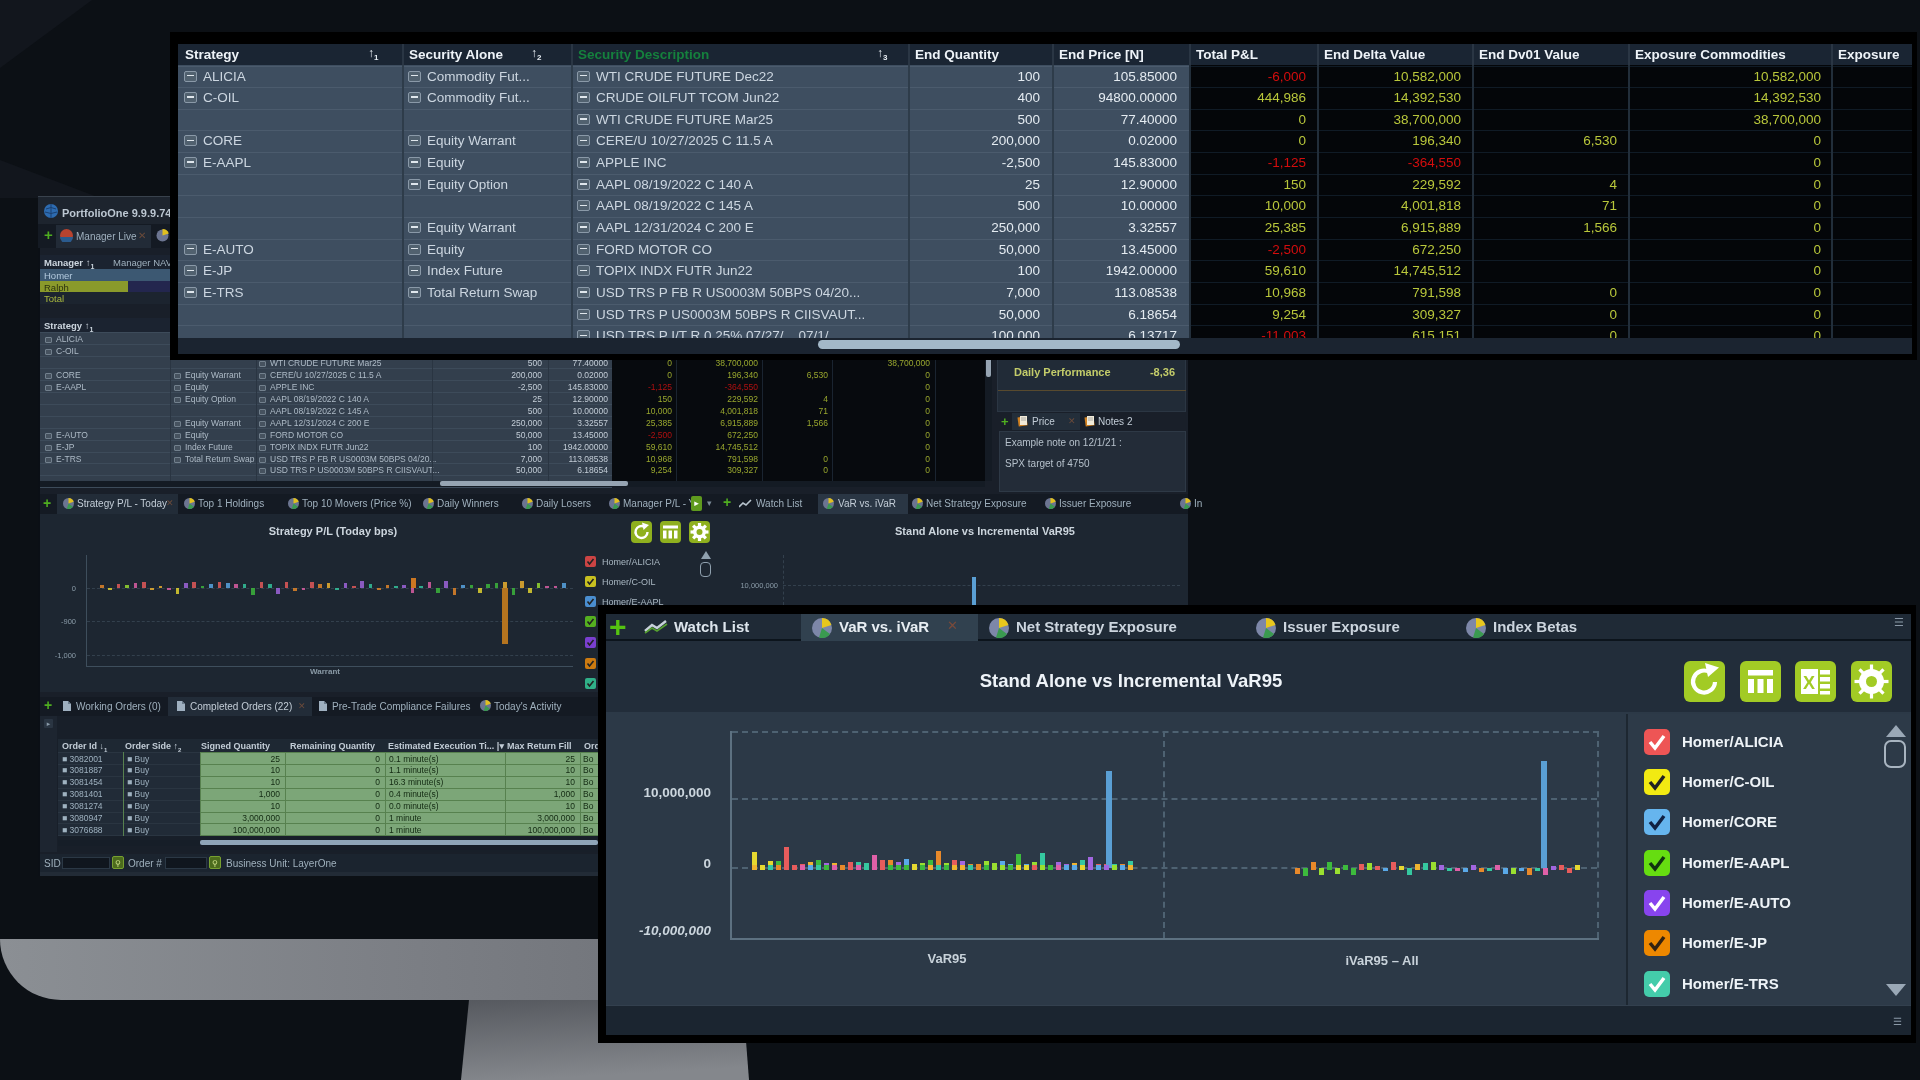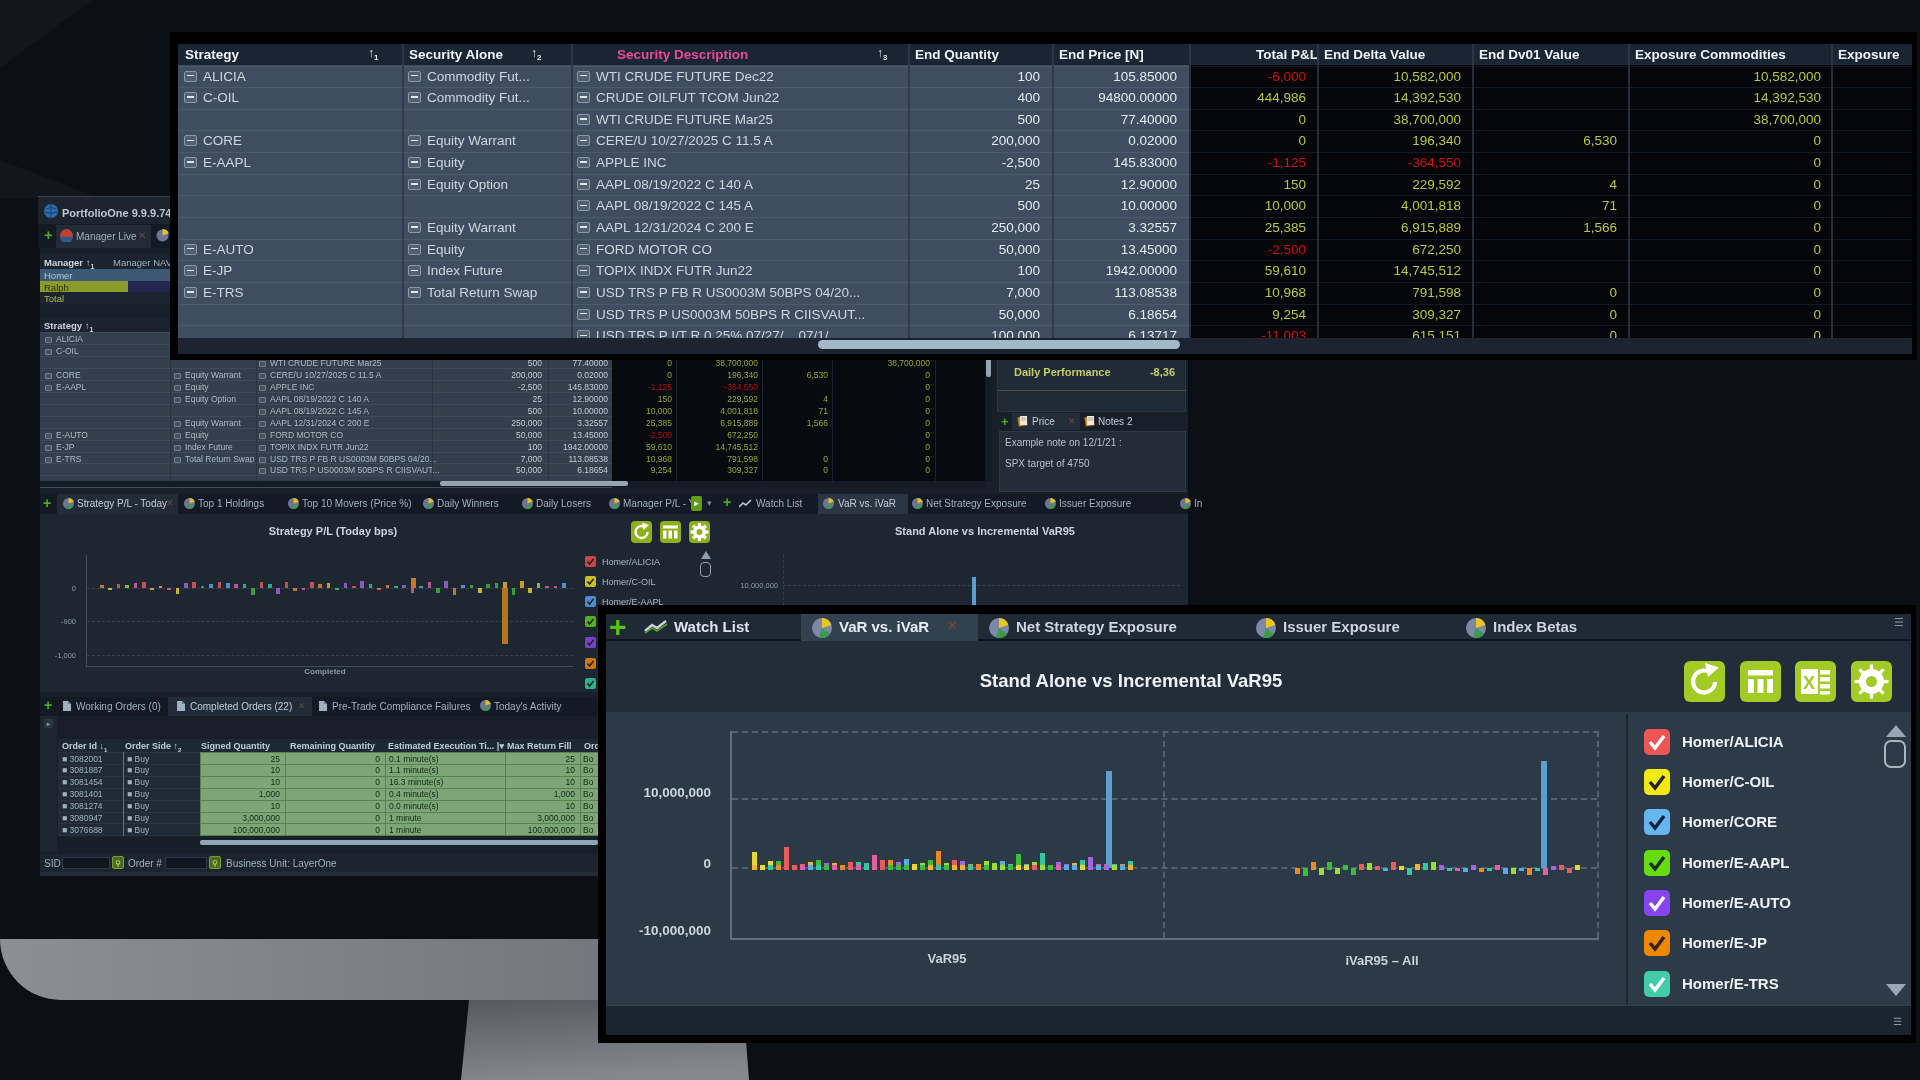--- a/index.html
+++ b/index.html
@@ -386,21 +386,21 @@
 <div style="position:absolute;left:503.1999999999994px;top:582px;width:3.5px;height:6px;background:#f0b430;opacity:.82;"></div>
 <div style="position:absolute;left:511.5999999999994px;top:588px;width:3.5px;height:7px;background:#3dbb3d;opacity:.82;"></div>
 <div style="position:absolute;left:519.9999999999994px;top:581px;width:3.5px;height:7px;background:#f0b430;opacity:.82;"></div>
 <div style="position:absolute;left:528.3999999999994px;top:588px;width:3.5px;height:5px;background:#e6d830;opacity:.82;"></div>
 <div style="position:absolute;left:536.7999999999994px;top:583px;width:3.5px;height:5px;background:#9adf30;opacity:.82;"></div>
 <div style="position:absolute;left:545.1999999999994px;top:586px;width:3.5px;height:2px;background:#e060a8;opacity:.82;"></div>
 <div style="position:absolute;left:553.5999999999993px;top:586px;width:3.5px;height:2px;background:#e060a8;opacity:.82;"></div>
 <div style="position:absolute;left:561.9999999999993px;top:583px;width:3.5px;height:5px;background:#5aa9e8;opacity:.82;"></div>
 <div style="position:absolute;left:411px;top:578px;width:5px;height:10px;background:#cc7722;"></div>
 <div style="position:absolute;left:502px;top:588px;width:6px;height:56px;background:#b5741f;"></div>
-<div style="position:absolute;left:285px;top:667px;width:80px;text-align:center;font-size:8px;font-weight:bold;color:#8a9aa6;">Completed</div>
+<div style="position:absolute;left:285px;top:667px;width:80px;text-align:center;font-size:8px;font-weight:bold;color:#8a9aa6;">Warrant</div>
 <div style="position:absolute;left:585px;top:556px;width:11px;height:11px;background:#cc4444;border-radius:2px;"></div>
 <svg class="abs" style="left:585px;top:556px;" width="11" height="11">
     <path d="M2.5 5.5 L4.5 8 L8.5 3" stroke="#222" stroke-width="1.6" fill="none"></path>
   </svg>
 <div style="position:absolute;left:602px;top:557px;font-size:9px;color:#aab8c3;white-space:nowrap;">Homer/ALICIA</div>
 <div style="position:absolute;left:585px;top:576px;width:11px;height:11px;background:#c8c020;border-radius:2px;"></div>
 <svg class="abs" style="left:585px;top:576px;" width="11" height="11">
     <path d="M2.5 5.5 L4.5 8 L8.5 3" stroke="#222" stroke-width="1.6" fill="none"></path>
   </svg>
 <div style="position:absolute;left:602px;top:577px;font-size:9px;color:#aab8c3;white-space:nowrap;">Homer/C-OIL</div>
@@ -556,25 +556,25 @@
 <div style="position:absolute;left:226px;top:858px;font-size:10px;color:#9fb0bc;">Business Unit: LayerOne</div>
 <div style="position:absolute;left:40px;top:872px;width:1148px;height:4px;background:#222b36;"></div>
 <div style="position:absolute;left:170px;top:32px;width:1747px;height:328px;background:#000;"></div>
 <div style="position:absolute;left:178px;top:44px;width:1734px;height:310px;background:#3e4e60;overflow:hidden;"></div>
 <div style="position:absolute;left:178px;top:44px;width:1734px;height:21px;background:#1a2533;"></div>
 <div style="position:absolute;left:1189px;top:65px;width:723px;height:289px;background:#040609;"></div>
 <div style="position:absolute;left:185px;top:47px;font-size:13.5px;font-weight:bold;color:#eef3f8;white-space:nowrap;">Strategy</div>
 <div style="position:absolute;left:368px;top:46px;font-size:12px;font-weight:bold;color:#e8eef4;">↑<sub style="font-size:8px">1</sub></div>
 <div style="position:absolute;left:409px;top:47px;font-size:13.5px;font-weight:bold;color:#eef3f8;white-space:nowrap;">Security Alone</div>
 <div style="position:absolute;left:531px;top:46px;font-size:12px;font-weight:bold;color:#e8eef4;">↑<sub style="font-size:8px">2</sub></div>
-<div style="position:absolute;left:578px;top:47px;font-size:13.5px;font-weight:bold;color:#ec4899;white-space:nowrap;margin-left:39px;">Security Description</div>
+<div style="position:absolute;left:578px;top:47px;font-size:13.5px;font-weight:bold;color:#15803d;white-space:nowrap;">Security Description</div>
 <div style="position:absolute;left:877px;top:46px;font-size:12px;font-weight:bold;color:#e8eef4;">↑<sub style="font-size:8px">3</sub></div>
 <div style="position:absolute;left:915px;top:47px;font-size:13.5px;font-weight:bold;color:#eef3f8;white-space:nowrap;">End Quantity</div>
 <div style="position:absolute;left:1059px;top:47px;font-size:13.5px;font-weight:bold;color:#eef3f8;white-space:nowrap;">End Price [N]</div>
-<div style="position:absolute;left:1256px;top:47px;font-size:13.5px;font-weight:bold;color:#eef3f8;white-space:nowrap;">Total P&amp;L</div>
+<div style="position:absolute;left:1196px;top:47px;font-size:13.5px;font-weight:bold;color:#eef3f8;white-space:nowrap;">Total P&amp;L</div>
 <div style="position:absolute;left:1324px;top:47px;font-size:13.5px;font-weight:bold;color:#eef3f8;white-space:nowrap;">End Delta Value</div>
 <div style="position:absolute;left:1479px;top:47px;font-size:13.5px;font-weight:bold;color:#eef3f8;white-space:nowrap;">End Dv01 Value</div>
 <div style="position:absolute;left:1635px;top:47px;font-size:13.5px;font-weight:bold;color:#eef3f8;white-space:nowrap;">Exposure Commodities</div>
 <div style="position:absolute;left:1838px;top:47px;font-size:13.5px;font-weight:bold;color:#eef3f8;white-space:nowrap;">Exposure</div>
 <div style="position:absolute;left:184px;top:70.5px;width:13px;height:11px;background:#51616f;border:1px solid #8a99a8;border-radius:2px;"></div>
 <div style="position:absolute;left:187px;top:74.7px;width:7px;height:1.6px;background:#dfe6ec;"></div>
 <div style="position:absolute;left:203px;top:68.5px;font-size:13.5px;color:#ccd6e0;white-space:nowrap;">ALICIA</div>
 <div style="position:absolute;left:408px;top:70.5px;width:13px;height:11px;background:#51616f;border:1px solid #8a99a8;border-radius:2px;"></div>
 <div style="position:absolute;left:411px;top:74.7px;width:7px;height:1.6px;background:#dfe6ec;"></div>
 <div style="position:absolute;left:427px;top:68.5px;font-size:13.5px;color:#ccd6e0;white-space:nowrap;">Commodity Fut...</div>
@@ -853,21 +853,21 @@
 <div style="position:absolute;left:606px;top:712px;width:1305px;height:293px;background:#2c3947;"></div>
 <div style="position:absolute;left:730px;top:731px;width:2px;height:209px;background:#5d7181;"></div>
 <div style="position:absolute;left:730px;top:938px;width:869px;height:2px;background:#5d7181;"></div>
 <div style="position:absolute;left:732px;top:731px;width:867px;height:0;border-top:2px dashed #4e6272;"></div>
 <div style="position:absolute;left:1163px;top:731px;width:0;height:207px;border-left:2px dashed #4e6272;"></div>
 <div style="position:absolute;left:1597px;top:731px;width:0;height:207px;border-left:2px dashed #4e6272;"></div>
 <div style="position:absolute;left:732px;top:798px;width:865px;height:0;border-top:2px dashed #4e6272;"></div>
 <div style="position:absolute;left:732px;top:867px;width:865px;height:0;border-top:2px dashed #4e6272;"></div>
 <div style="position:absolute;left:610px;top:785px;width:101px;text-align:right;font-size:13.5px;font-weight:bold;color:#ccd6de;">10,000,000</div>
 <div style="position:absolute;left:610px;top:856px;width:101px;text-align:right;font-size:13.5px;font-weight:bold;color:#ccd6de;">0</div>
-<div style="position:absolute;left:602px;top:923px;width:109px;text-align:right;font-size:13.5px;font-weight:bold;color:#ccd6de;">-10,000,000</div>
+<div style="position:absolute;left:602px;top:923px;width:109px;text-align:right;font-size:13.5px;font-weight:bold;color:#ccd6de;font-style:italic;">-10,000,000</div>
 <div style="position:absolute;left:907px;top:951px;width:80px;text-align:center;font-size:13px;font-weight:bold;color:#c8d2da;">VaR95</div>
 <div style="position:absolute;left:1337px;top:953px;width:90px;text-align:center;font-size:13px;font-weight:bold;color:#c8d2da;">iVaR95 – All</div>
 <div style="position:absolute;left:752.0px;top:852.0px;width:5px;height:16px;background:#e6d830;"></div>
 <div style="position:absolute;left:760.0px;top:865.0px;width:5px;height:3px;background:#e6d830;"></div>
 <div style="position:absolute;left:768.0px;top:861.0px;width:5px;height:7px;background:#e6d830;"></div>
 <div style="position:absolute;left:776.0px;top:861.0px;width:5px;height:7px;background:#3dbb3d;"></div>
 <div style="position:absolute;left:784.0px;top:847.0px;width:5px;height:21px;background:#e85c5c;"></div>
 <div style="position:absolute;left:792.0px;top:865.0px;width:5px;height:3px;background:#f0b430;"></div>
 <div style="position:absolute;left:800.0px;top:864.0px;width:5px;height:4px;background:#e85c5c;"></div>
 <div style="position:absolute;left:808.0px;top:862.0px;width:5px;height:6px;background:#f0b430;"></div>

